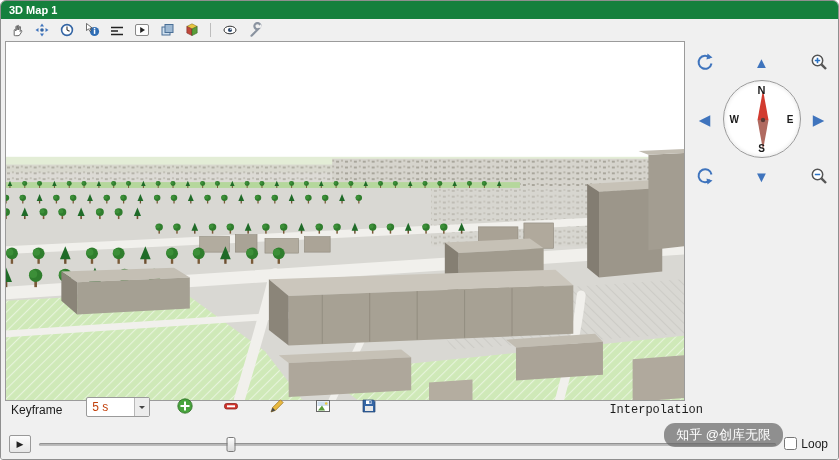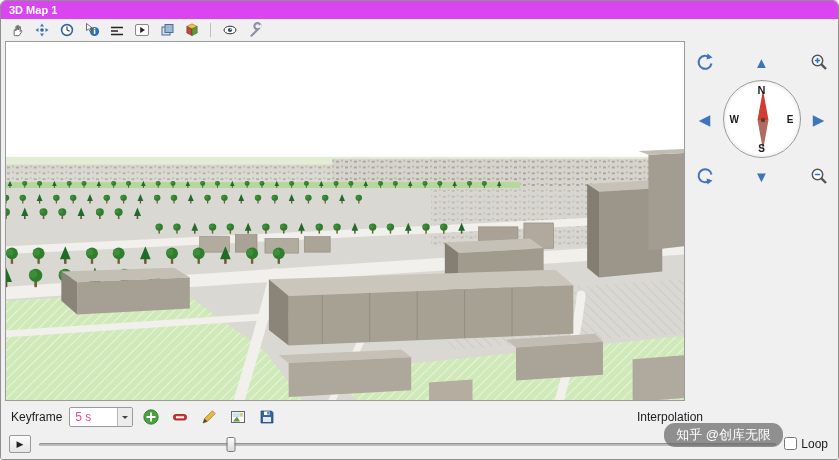--- a/index.html
+++ b/index.html
@@ -4,21 +4,21 @@
 <style>
   * { margin:0; padding:0; box-sizing:border-box; }
   body { background:#fff; font-family:"Liberation Sans", sans-serif; }
   .window {
     width:839px; height:460px; background:#f0f0f0; border:1px solid #8f8f8f;
     border-radius:6px 6px 3px 3px; overflow:hidden; position:relative;
     display:flex; flex-direction:column;
   }
   
   .titlebar {
-    height:18px; background:#d946ef; color:#fff; display:flex; align-items:center;
+    height:18px; background:#15803d; color:#fff; display:flex; align-items:center;
     padding-left:8px; font-size:11px; font-weight:bold; flex:0 0 auto;
   }
   
   .toolbar {
     height:22px; background:#f0f0f0; display:flex; align-items:center;
     padding-left:5px; gap:4px; flex:0 0 auto;
   }
   .tbtn { width:21px; height:20px; display:flex; align-items:center; justify-content:center; border-radius:2px; }
   .tsep { width:1px; height:14px; background:#bdbdbd; margin:0 4px; }
   
@@ -42,36 +42,36 @@
     position:relative; box-shadow:inset 0 0 4px rgba(0,0,0,.12);
   }
   .compass .pt { position:absolute; font-size:10px; font-weight:bold; color:#1a1a1a; }
   .compass .pt.n { top:3px; left:50%; transform:translateX(-50%); font-size:11px; }
   .compass .pt.s { bottom:3px; left:50%; transform:translateX(-50%); }
   .compass .pt.w { left:6px; top:50%; transform:translateY(-50%); }
   .compass .pt.e { right:6px; top:50%; transform:translateY(-50%); }
   .compass svg { position:absolute; inset:0; }
   
   .kfbar {
-    height:26px; flex:0 0 auto; display:flex; align-items:center; gap:7px;
+    height:26px; flex:0 0 auto; display:flex; align-items:flex-end; gap:24px;
     padding:16px 10px; position:relative; background:#f0f0f0;
   }
   .kfbar .lbl { font-size:12px; color:#1c1c1c; }
   .combo {
     width:64px; height:20px; background:#fff; border:1px solid #9a9a9a; border-radius:2px;
     display:flex; align-items:center; font-size:12px;
   }
-  .combo .val { flex:1; padding-left:5px; color:#ec4899; }
+  .combo .val { flex:1; padding-left:5px; color:#c2410c; }
   .combo .dd {
     width:15px; height:100%; border-left:1px solid #b8b8b8; background:#ececec;
     display:flex; align-items:center; justify-content:center;
   }
   .combo .dd::after { content:""; border:3.5px solid transparent; border-top-color:#444; margin-top:4px; }
   .kbtn { width:22px; height:22px; display:flex; align-items:center; justify-content:center; border-radius:2px; }
-  .interp { margin-left:auto; margin-right:125px; font-size:12px; color:#1c1c1c; }
+  .interp { margin-left:auto; margin-right:125px; font-size:12px; color:#1c1c1c;font-family:Liberation Mono, monospace; }
   .watermark {
     position:absolute; right:55px; top:2px; background:rgba(105,105,105,.72); color:#fff;
     font-size:13px; padding:3px 12px; border-radius:11px; z-index:5; white-space:nowrap;margin-top:20px;
   }
   
   .playbar {
     height:26px; flex:0 0 auto; display:flex; align-items:center; padding:0 10px 4px 8px; gap:8px;
     background:#f0f0f0;
   }
   .playbtn {

